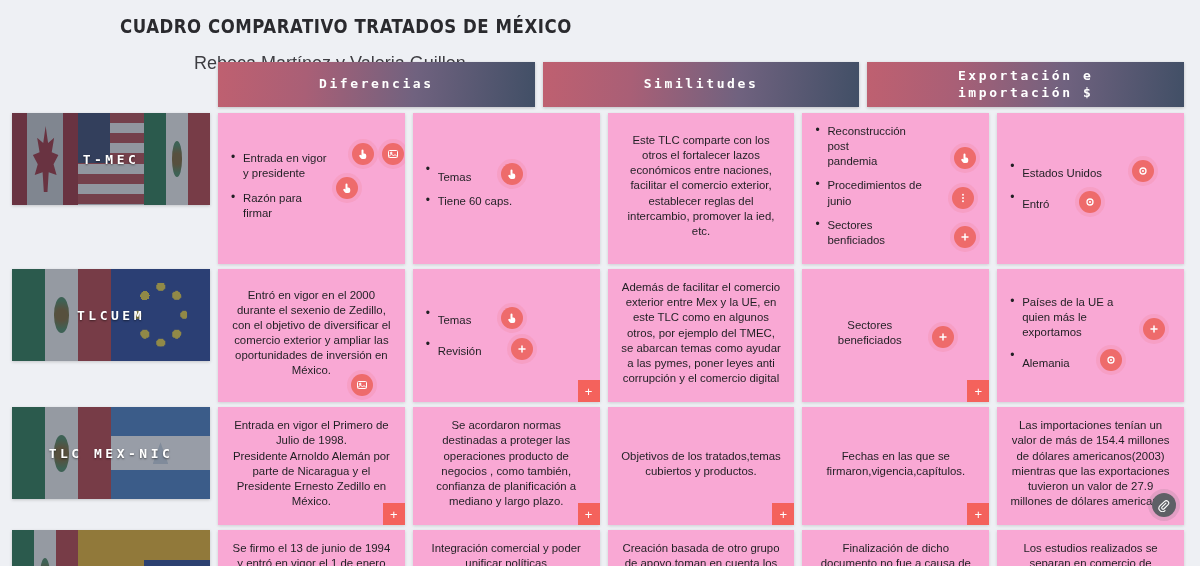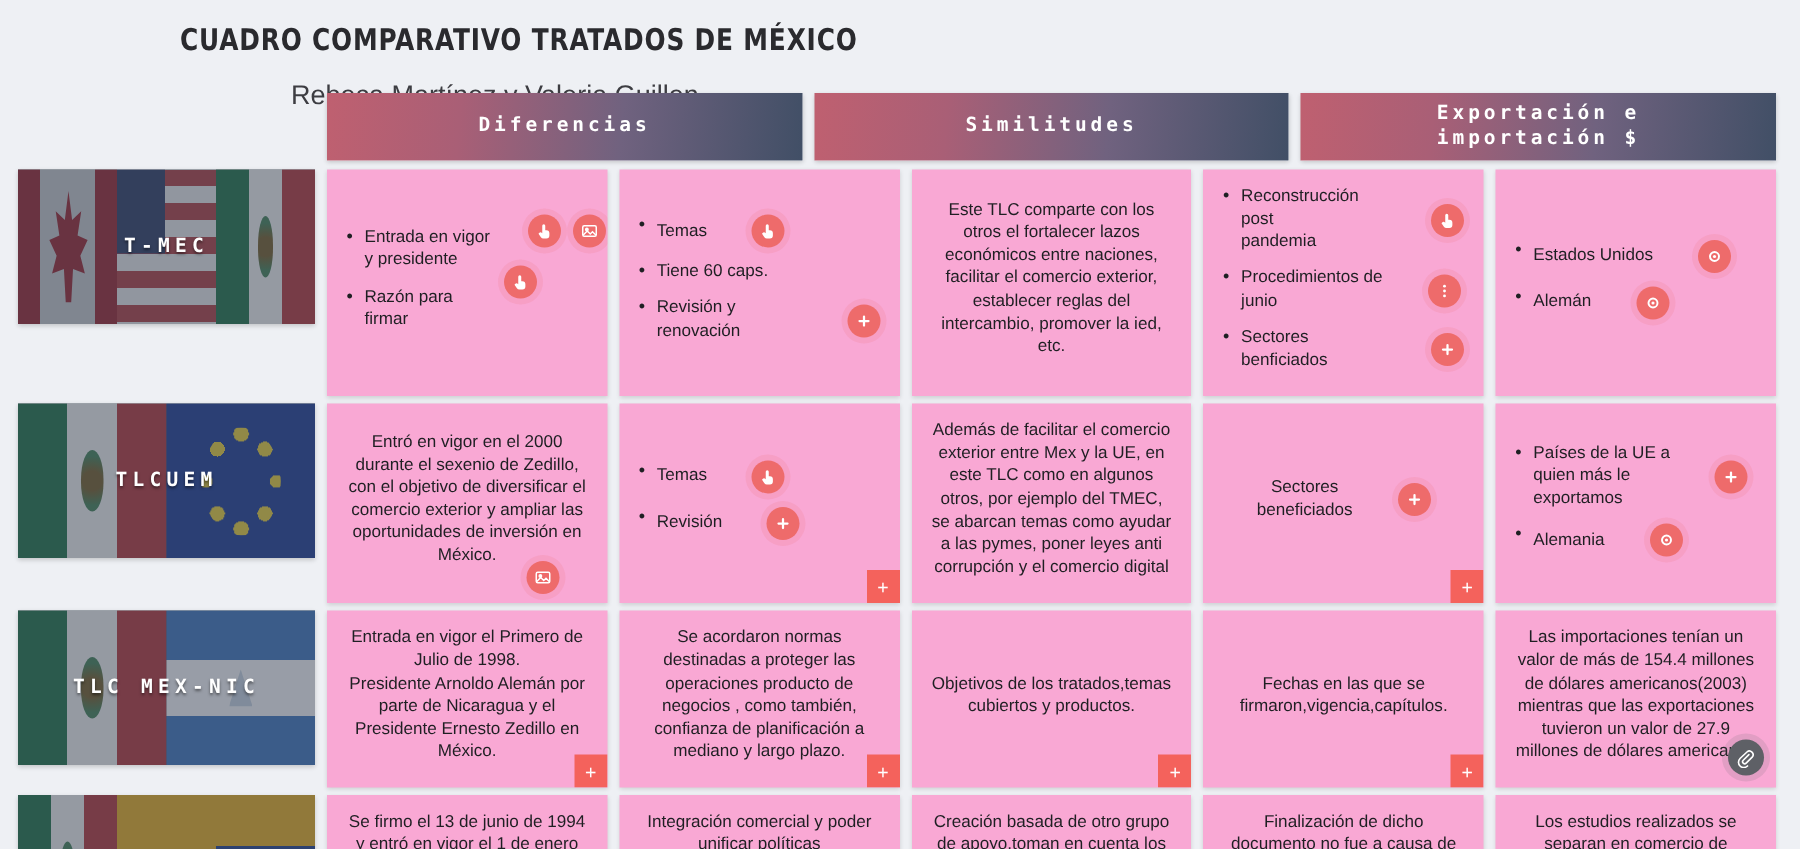--- a/index.html
+++ b/index.html
@@ -50,21 +50,21 @@
   
   .label-col {
     width: 198px;
     flex: 0 0 198px;
     position: relative;
   }
   .head-spacer { width: 198px; flex: 0 0 198px; }
 
   .flag-cell {
     position: relative;
-    height: 103px;
+    height: 92px;
     overflow: hidden;
     background: #4a5560;
     box-shadow: 0 1px 3px rgba(0,0,0,.18);
   }
   .flag-art { position: absolute; inset: 0; display: flex; }
   .flag-art > div { flex: 1 1 0; position: relative; }
   .flag-overlay {
     position: absolute; inset: 0;
     background: rgba(60,70,85,.46);
   }
@@ -170,21 +170,21 @@
     background: #f4625c;
     color: #ffffff;
     display: flex;
     align-items: center;
     justify-content: center;
     font-size: 13px;
     line-height: 1;
     z-index: 4;
   }
 
-  .inline-row { display: flex; align-items: center; gap: 24px; }
+  .inline-row { display: flex; align-items: flex-end; gap: 24px; }
 
   
   .f-ca { background: linear-gradient(90deg,#8e2330 0 22%, #b9bcc2 22% 78%, #8e2330 78% 100%); }
   .f-ca::after {
     content: "";
     position: absolute;
     left: 28%; top: 14%;
     width: 46%; height: 72%;
     background: #8e2330;
     clip-path: polygon(50% 0%,58% 26%,78% 18%,70% 40%,92% 44%,76% 58%,86% 74%,60% 70%,56% 100%,44% 100%,40% 70%,14% 74%,24% 58%,8% 44%,30% 40%,22% 18%,42% 26%);
@@ -317,28 +317,20 @@
       <ul>
         <li class="inline-row">
           <span>Temas</span>
           <span class="badge">
             <svg width="12" height="12" viewBox="0 0 24 24" fill="#fff">
                 <path d="M9 11V5a2 2 0 1 1 4 0v6h1.5a4 4 0 0 1 4 4v3a4 4 0 0 1-4 4h-4a4 4 0 0 1-3.3-1.8L4 15.5l1.2-1.2a2 2 0 0 1 2.6-.2L9 15z"></path>
               </svg>
           </span>
         </li>
         <li><span>Tiene 60 caps.</span></li>
-        <li class="inline-row">
-          <span>Revisión y renovación</span>
-          <span class="badge">
-            <svg width="12" height="12" viewBox="0 0 24 24" stroke="#fff" stroke-width="3" stroke-linecap="round">
-                <path d="M12 6v12M6 12h12"></path>
-              </svg>
-          </span>
-        </li>
       </ul>
     </div>
 
     <div class="cell">
       <p class="center">Este TLC comparte con los otros el fortalecer lazos económicos entre naciones, facilitar el comercio exterior, establecer reglas del intercambio, promover la ied, etc.</p>
     </div>
 
     <div class="cell">
       <ul>
         <li class="inline-row">
@@ -377,21 +369,21 @@
         <li class="inline-row">
           <span>Estados Unidos</span>
           <span class="badge">
             <svg width="12" height="12" viewBox="0 0 24 24">
                 <circle cx="12" cy="12" r="6" fill="none" stroke="#fff" stroke-width="2.6"></circle>
                 <circle cx="12" cy="12" r="2.1" fill="#fff"></circle>
               </svg>
           </span>
         </li>
         <li class="inline-row">
-          <span>Alemán</span>
+          <span>Entró</span>
           <span class="badge">
             <svg width="12" height="12" viewBox="0 0 24 24">
                 <circle cx="12" cy="12" r="6" fill="none" stroke="#fff" stroke-width="2.6"></circle>
                 <circle cx="12" cy="12" r="2.1" fill="#fff"></circle>
               </svg>
           </span>
         </li>
       </ul>
     </div>
   </div>

